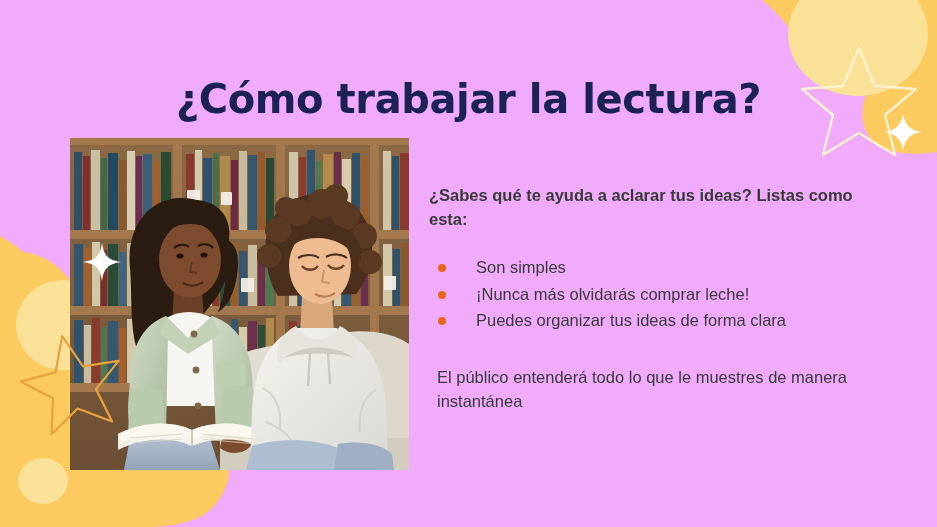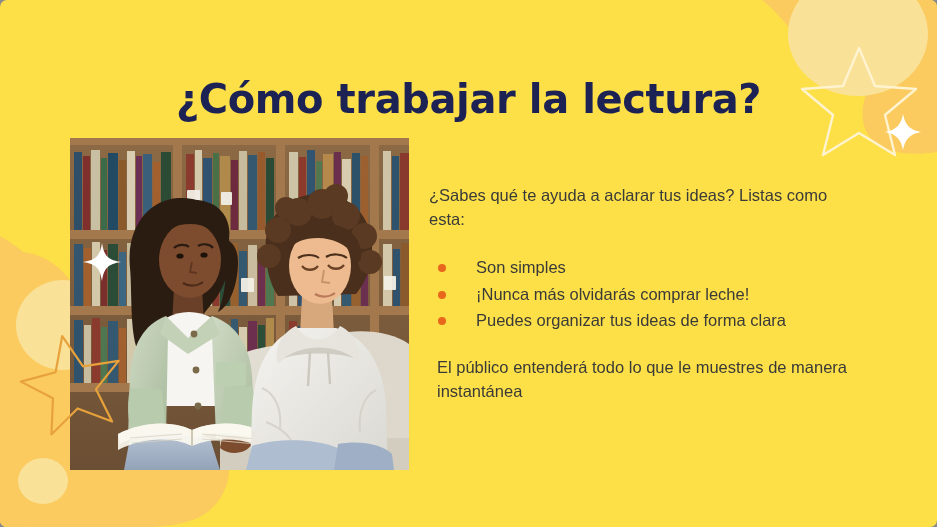--- a/index.html
+++ b/index.html
@@ -5,23 +5,22 @@
   html, body {
     margin: 0;
     padding: 0;
     background: #8a8a8a;
   }
   #slide {
     position: relative;
     width: 937px;
     height: 527px;
     overflow: hidden;
-    background: #fde047;
+    background: #f0abfc;
     font-family: "Liberation Sans", sans-serif;
-    border-radius: 7px;
   }
 
   
   .deco-layer {
     position: absolute;
     inset: 0;
     width: 100%;
     height: 100%;
     pointer-events: none;
   }
@@ -61,24 +60,25 @@
     left: 429px;
     top: 184px;
     width: 432px;
     z-index: 6;
     color: #3A3A38;
   }
   .intro {
     font-size: 16.5px;
     line-height: 1.45;
     margin: 0 0 22px 0;
+    font-weight: bold;
   }
   .bullets {
     list-style: none;
-    margin: 0 0 22px 0;
+    margin: 0 0 32px 0;
     padding: 0;
   }
   .bullets li {
     position: relative;
     padding-left: 47px;
     font-size: 16.5px;
     line-height: 1.62;
   }
   .bullets li .dot {
     position: absolute;

